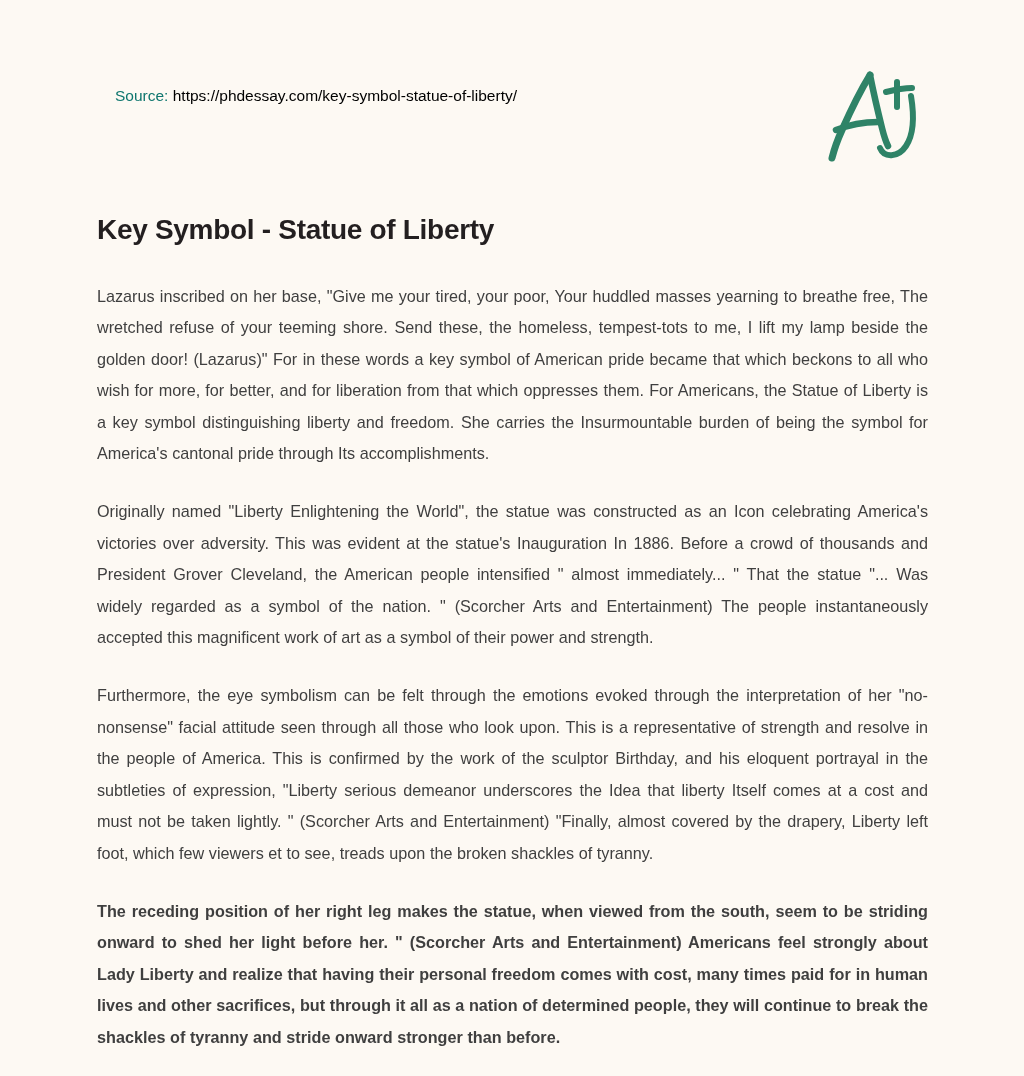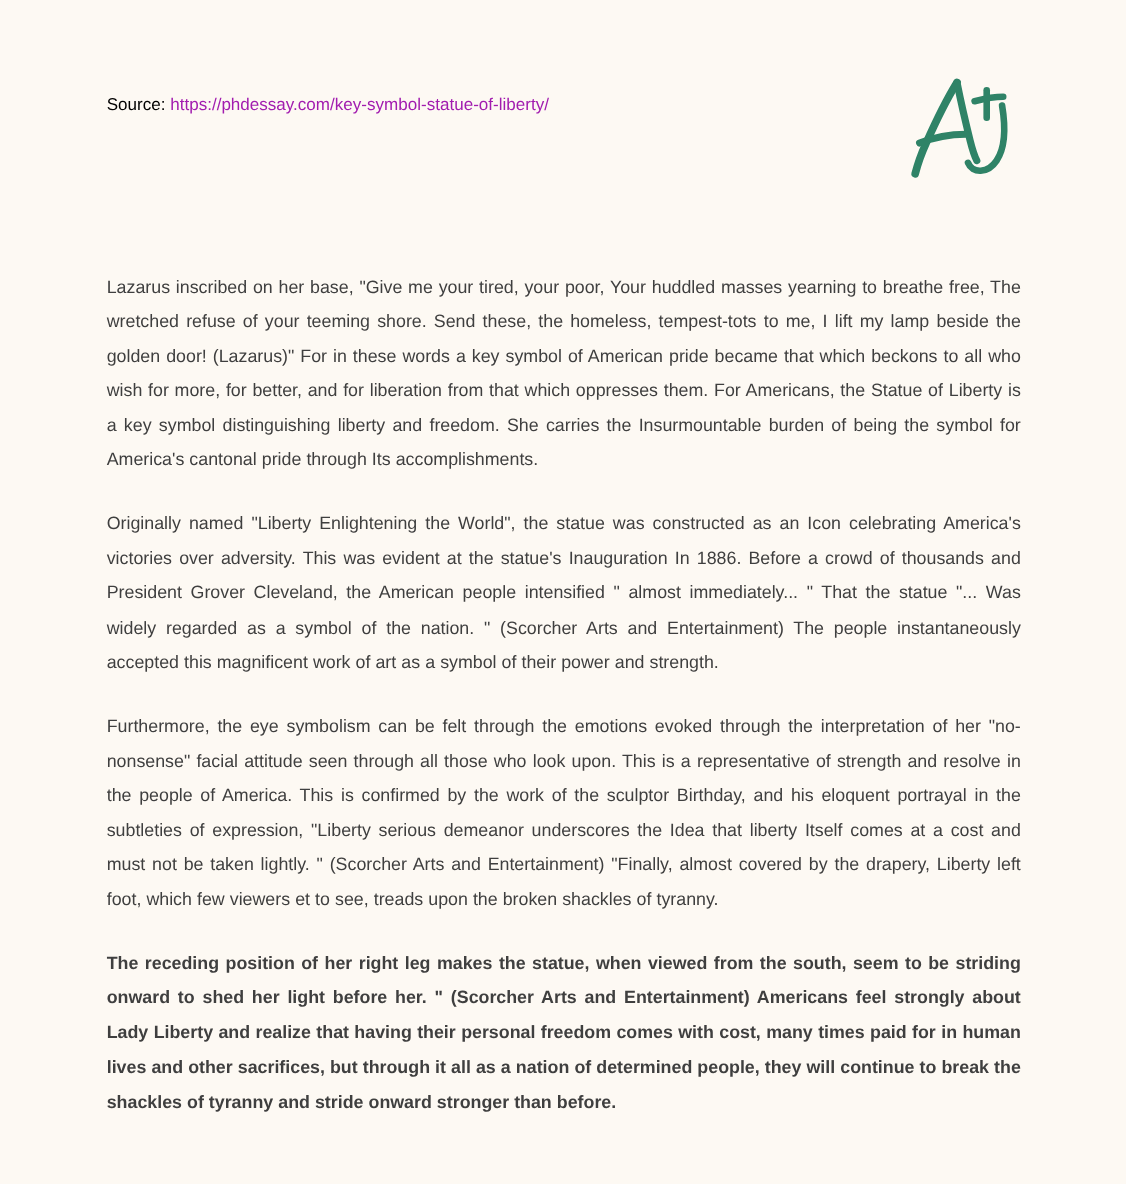--- a/index.html
+++ b/index.html
@@ -45,24 +45,25 @@
     margin: 0;
   }
   .source-line {
     margin-top: 17px;
     font-size: 15.5px;
     line-height: 1.3;
     color: #8d8d8d;
     white-space: nowrap;
   }
   .source-label {
-    color: #000000;
+    color: #0f766e;
+    margin-left: 18px;
   }
   .source-url {
-    color: #a21caf;
+    color: #000000;
     text-decoration: none;
   }
 
   .logo {
     position: absolute;
     left: 818px;
     top: 66px;
     width: 110px;
     height: 100px;
   }
@@ -133,20 +134,21 @@
           <path d="M68 26 C76 24, 86 22, 94 22" stroke-width="6"></path>
 
           <path d="M93 30 C96 48, 96 68, 88 80 C80 92, 66 92, 62 82" stroke-width="6"></path>
         </g>
       </svg>
     </div>
 
   </div>
 
   <div class="article">
+    <h1 class="article-title">Key Symbol - Statue of Liberty</h1>
 
     <div class="body-copy">
       <p>Lazarus inscribed on her base, "Give me your tired, your poor, Your huddled masses yearning to breathe free, The wretched refuse of your teeming shore. Send these, the homeless, tempest-tots to me, I lift my lamp beside the golden door! (Lazarus)" For in these words a key symbol of American pride became that which beckons to all who wish for more, for better, and for liberation from that which oppresses them. For Americans, the Statue of Liberty is a key symbol distinguishing liberty and freedom. She carries the Insurmountable burden of being the symbol for America's cantonal pride through Its accomplishments.</p>
       <p>Originally named "Liberty Enlightening the World", the statue was constructed as an Icon celebrating America's victories over adversity. This was evident at the statue's Inauguration In 1886. Before a crowd of thousands and President Grover Cleveland, the American people intensified " almost immediately... " That the statue "... Was widely regarded as a symbol of the nation. " (Scorcher Arts and Entertainment) The people instantaneously accepted this magnificent work of art as a symbol of their power and strength.</p>
       <p>Furthermore, the eye symbolism can be felt through the emotions evoked through the interpretation of her "no-nonsense" facial attitude seen through all those who look upon. This is a representative of strength and resolve in the people of America. This is confirmed by the work of the sculptor Birthday, and his eloquent portrayal in the subtleties of expression, "Liberty serious demeanor underscores the Idea that liberty Itself comes at a cost and must not be taken lightly. " (Scorcher Arts and Entertainment) "Finally, almost covered by the drapery, Liberty left foot, which few viewers et to see, treads upon the broken shackles of tyranny.</p>
       <p>The receding position of her right leg makes the statue, when viewed from the south, seem to be striding onward to shed her light before her. " (Scorcher Arts and Entertainment) Americans feel strongly about Lady Liberty and realize that having their personal freedom comes with cost, many times paid for in human lives and other sacrifices, but through it all as a nation of determined people, they will continue to break the shackles of tyranny and stride onward stronger than before.</p>
 
     </div>
   </div>
 

